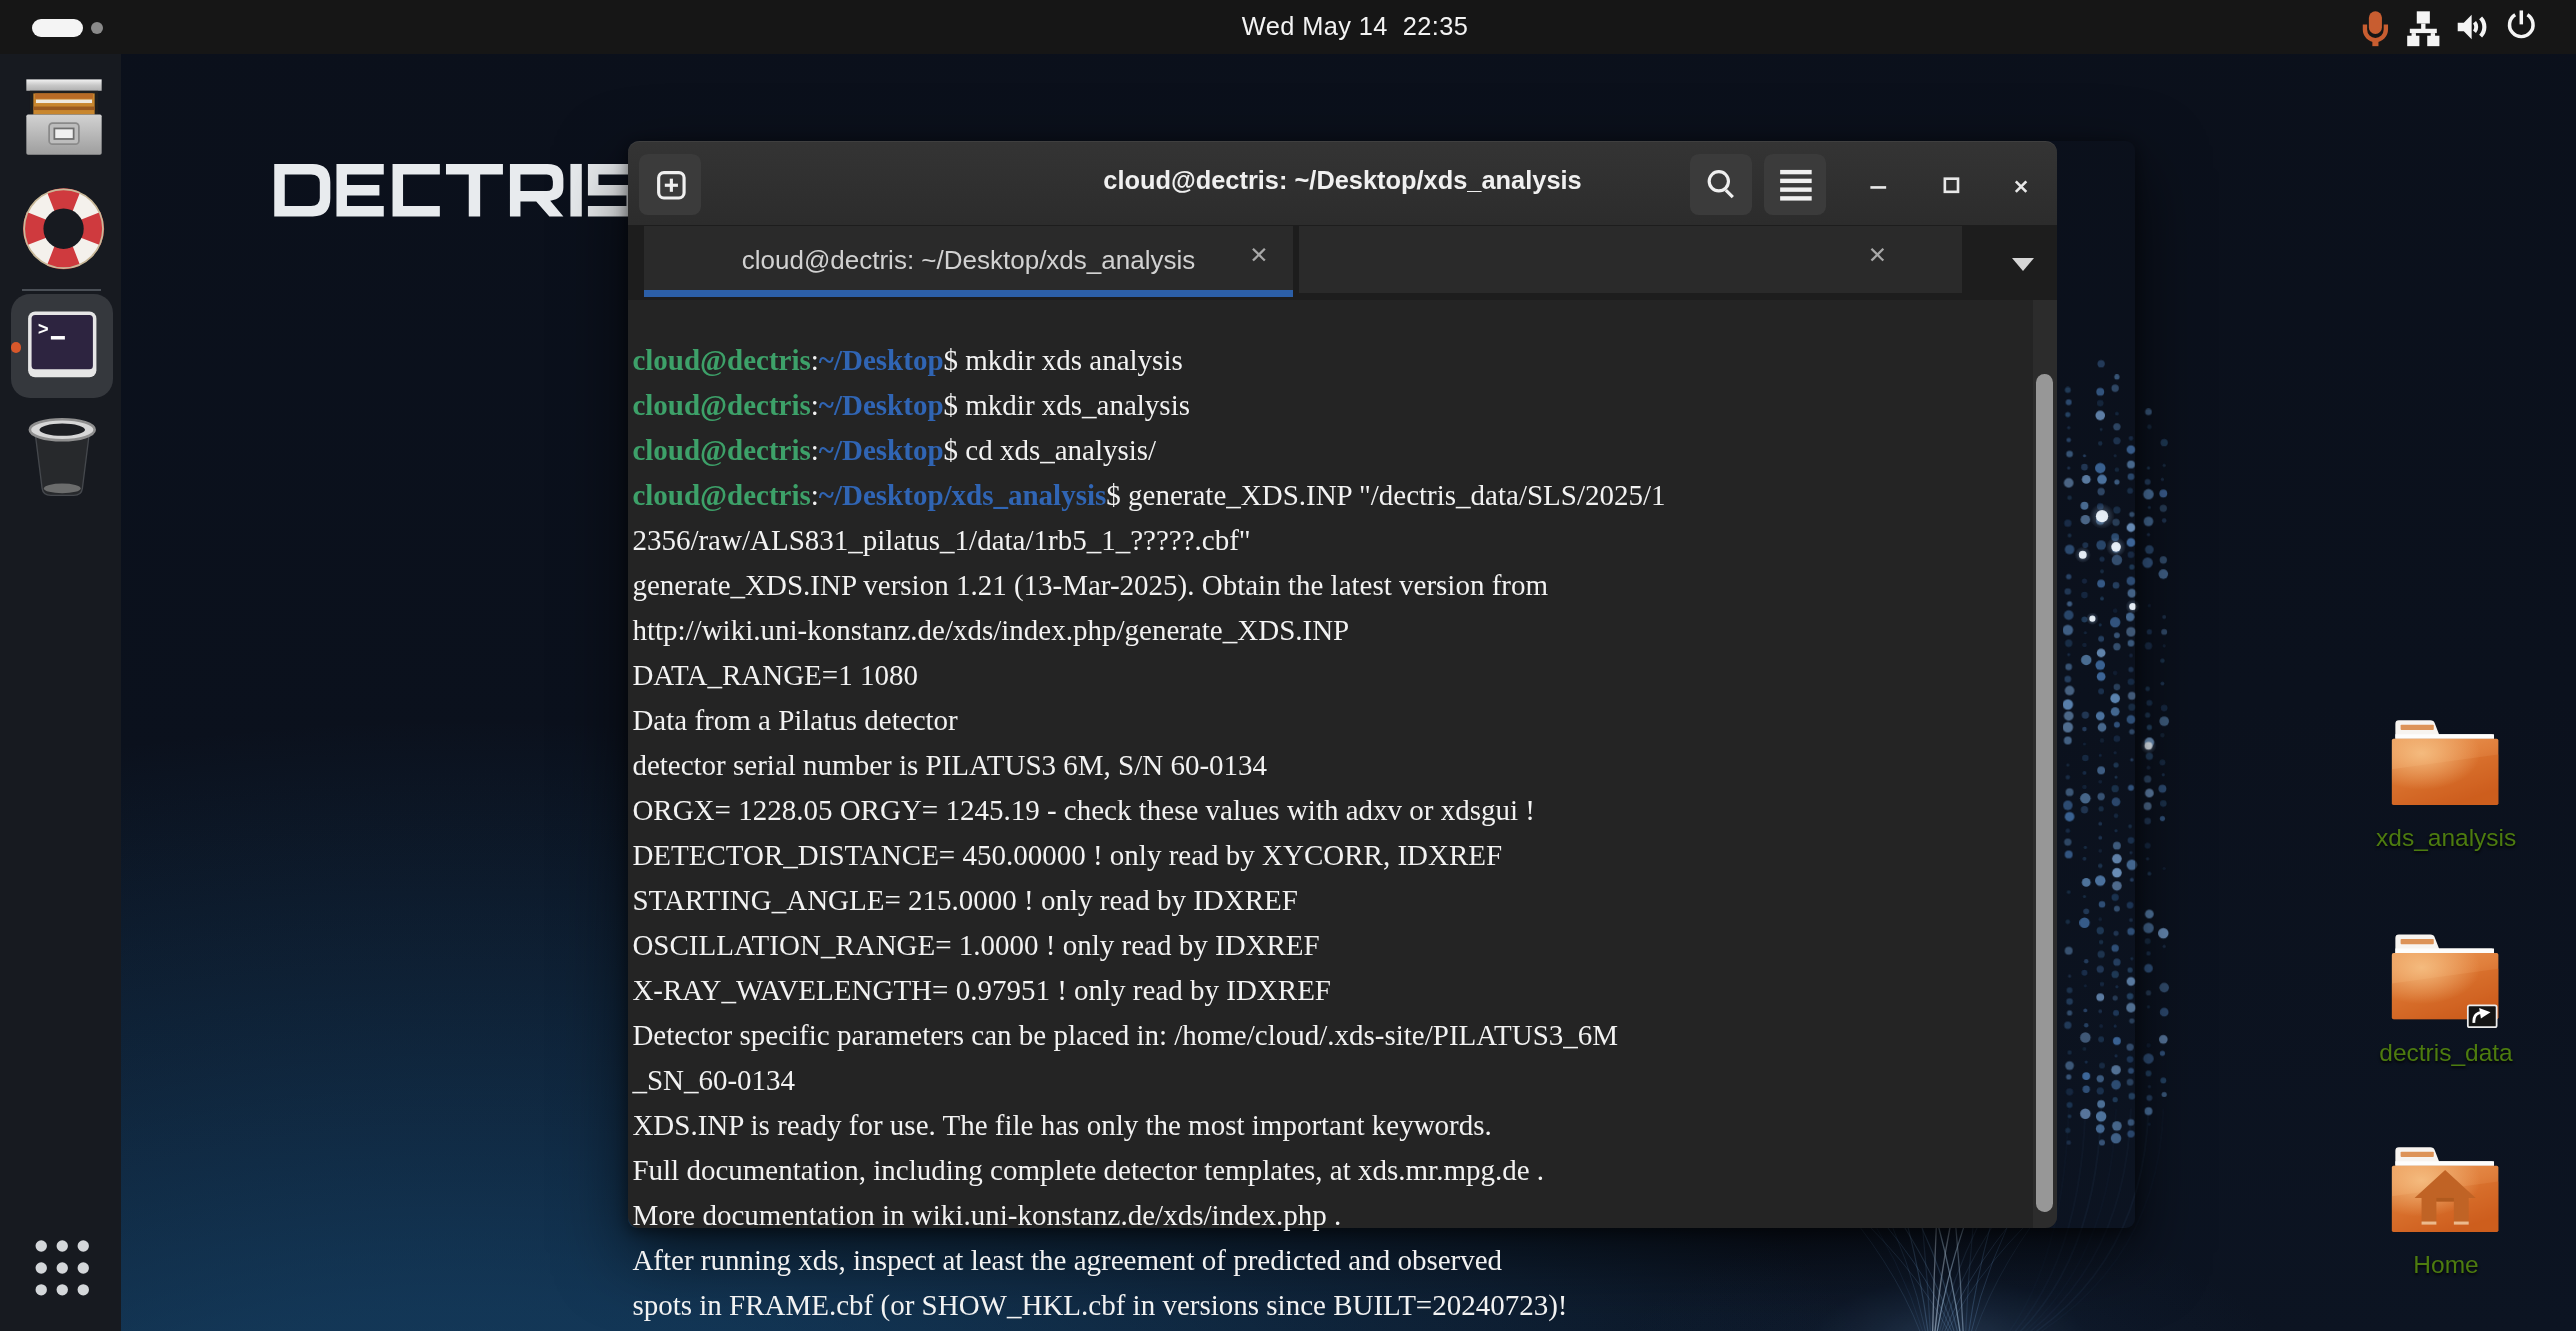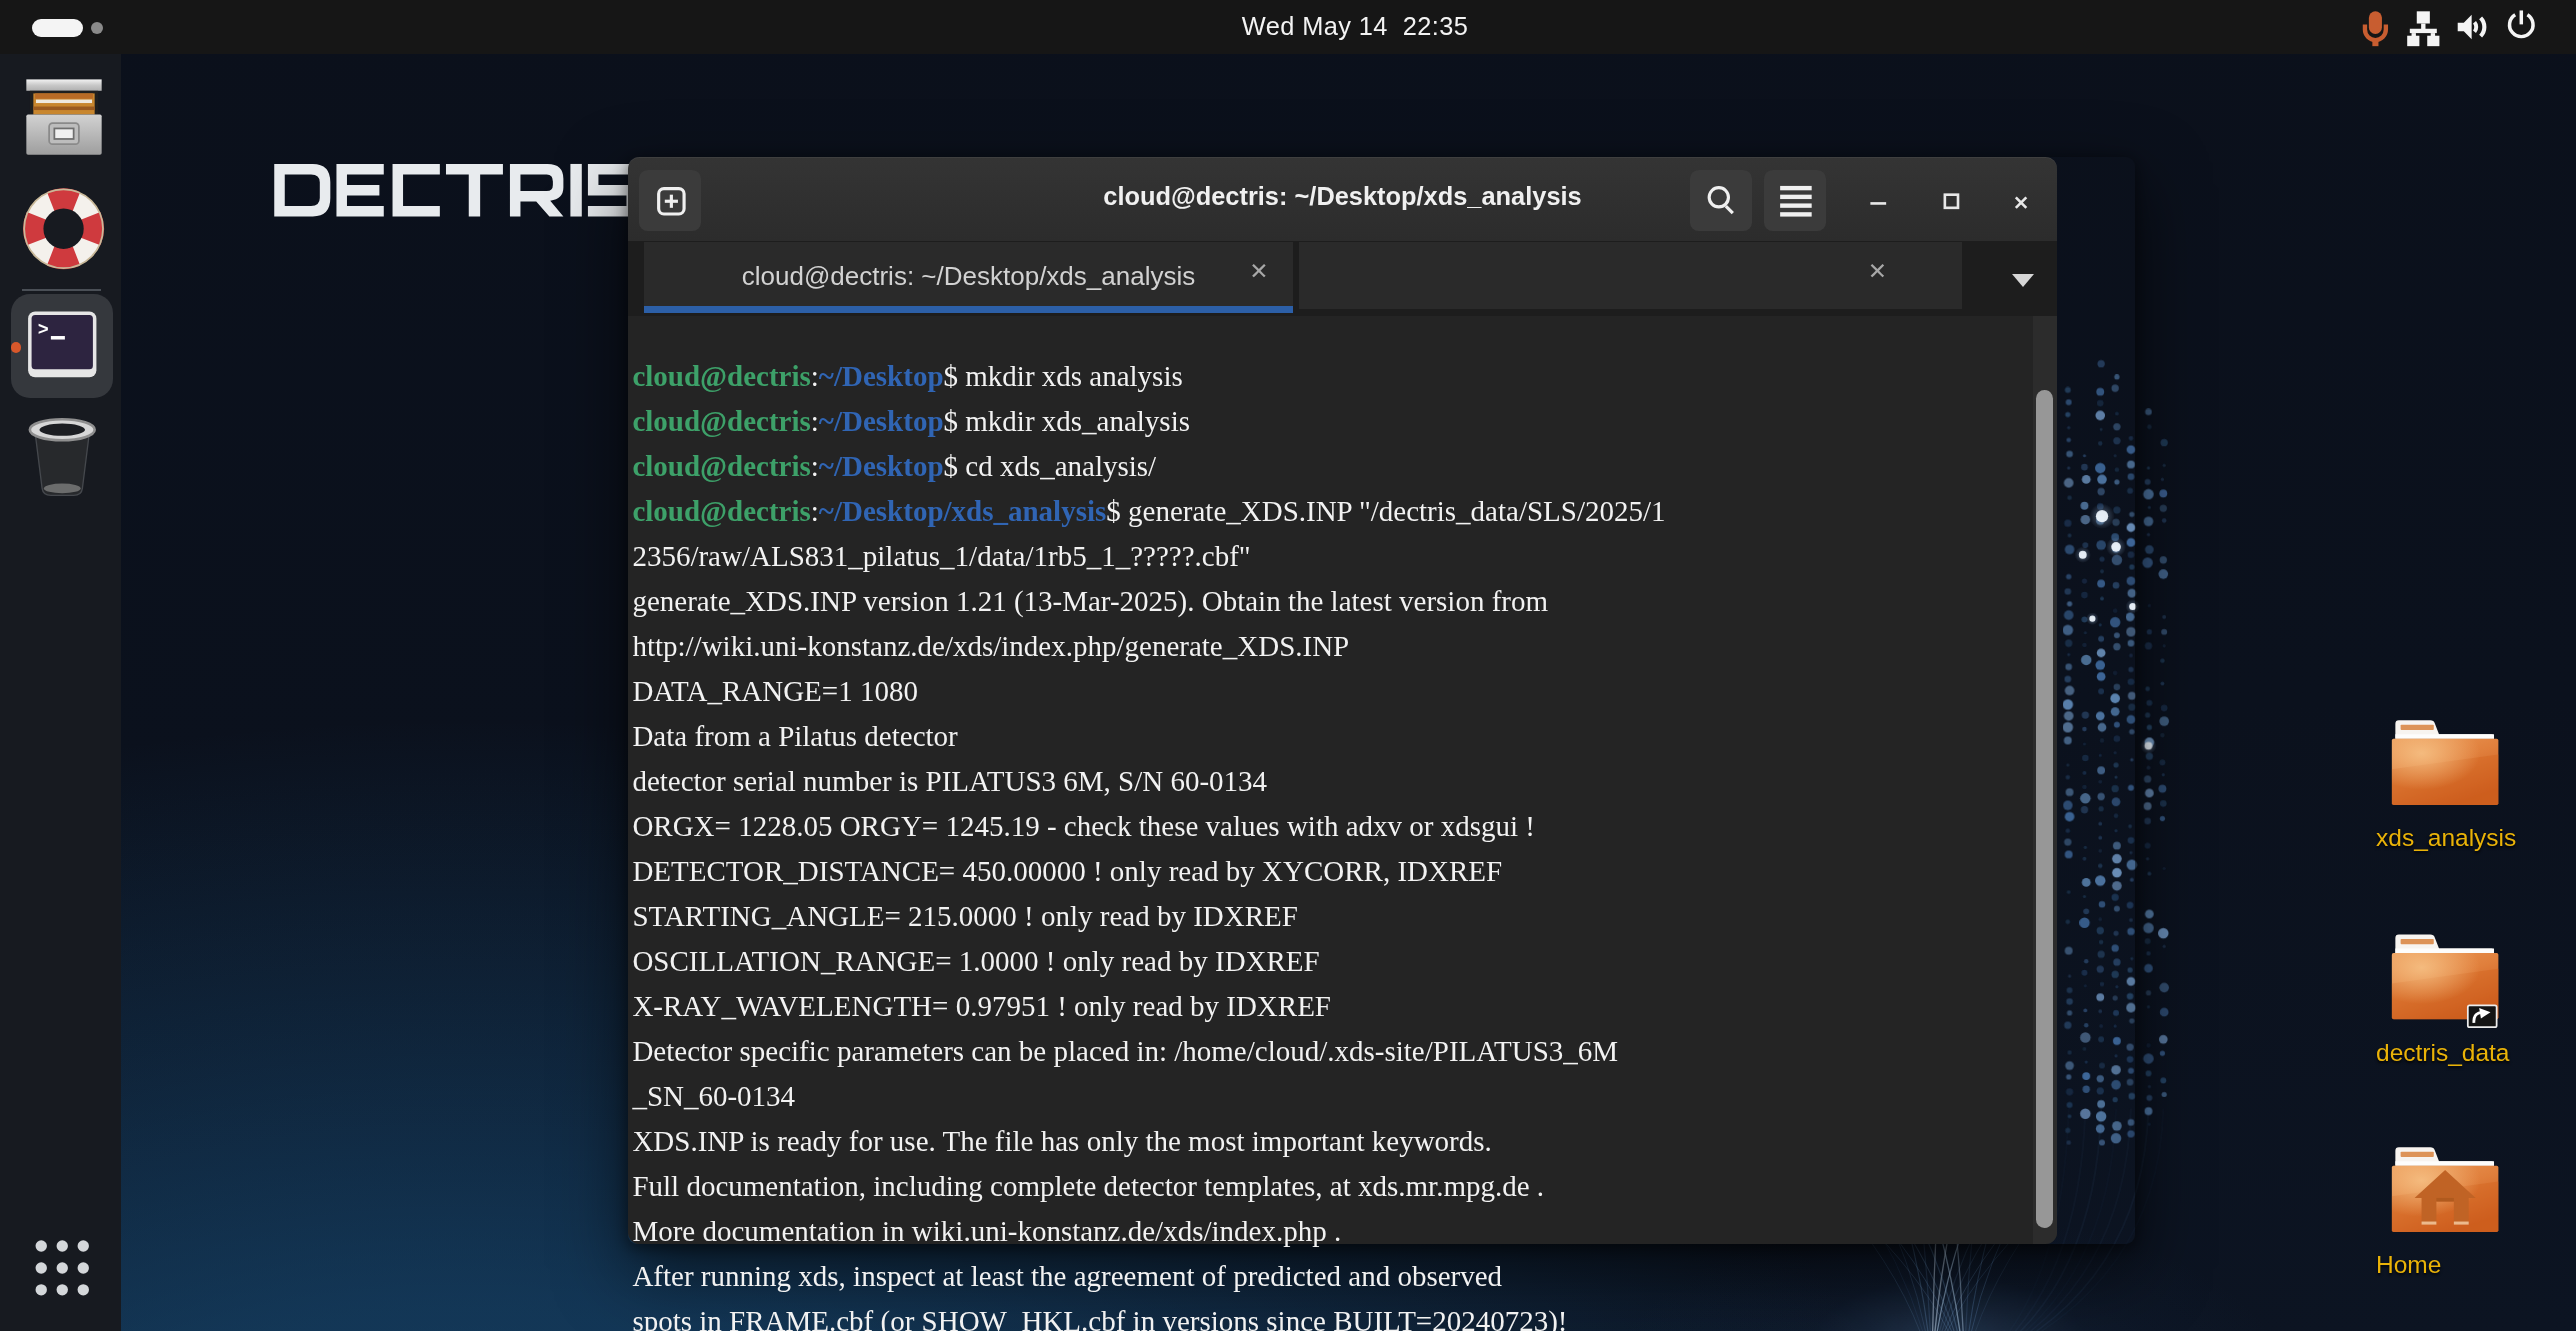--- a/index.html
+++ b/index.html
@@ -20,42 +20,42 @@
 #pilldot { position:absolute; left:91px; top:22px; width:12.3px; height:12.3px; border-radius:50%; background:#8a8a8a; }
 #clock { position:absolute; left:1228px; top:12.3px; width:254px; text-align:center; font-size:25.4px; font-weight:normal; color:#f3f3f3; letter-spacing:0.4px; }
 
 
 #dock { position:absolute; left:0; top:54px; width:121px; height:1277px; background:#171a20; }
 #dsep { position:absolute; left:22px; top:235px; width:79px; height:1.8px; background:#4a4f56; }
 #dactive { position:absolute; left:10.5px; top:240px; width:102px; height:104px; border-radius:19px; background:#35383d; }
 #ddot { position:absolute; left:10.5px; top:288px; width:10.5px; height:10.5px; border-radius:50%; background:#d8582b; }
 
 
-#win { position:absolute; left:628px; top:157px; width:1507px; height:1087px; border-radius:9px;
+#win { position:absolute; left:628px; top:141px; width:1507px; height:1087px; border-radius:9px;
       box-shadow:0 26px 70px rgba(0,0,0,.6), 0 3.5px 16px rgba(0,0,0,.5); }
 #titlebar { position:absolute; left:0; top:0; width:1429px; height:85px; border-radius:11.4px 11.4px 0 0;
   background:linear-gradient(#343434, #2c2c2c); border-bottom:0.9px solid #1d1d1d; box-shadow:inset 0 0.9px 0 rgba(255,255,255,.055); }
 .tbtn { position:absolute; top:13px; width:62px; height:61px; border-radius:8.8px; background:#3b3b3b; }
 #title { position:absolute; left:0; top:25.4px; width:1429px; text-align:center; font-size:25.4px; font-weight:bold; color:#f0f0f0; }
 #tabbar { position:absolute; left:0; top:85px; width:1429px; height:74px; background:#1d1d1d; }
 .tab { position:absolute; top:0; height:67px; background:#2a2a2a; color:#d2d2d2; font-size:26px; }
 .tab .lbl { position:absolute; top:19px; width:100%; text-align:center; }
 .tab .x { position:absolute; top:16px; right:24.5px; color:#a8a8a8; font-size:23px; }
 #ul { position:absolute; left:16px; top:64px; width:649px; height:7px; background:#2c5fa7; }
 #caret { position:absolute; left:1384px; top:32px; width:0; height:0; border-left:11px solid transparent; border-right:11px solid transparent; border-top:13px solid #d6d6d6; }
 #term { position:absolute; left:0; top:159px; width:1429px; height:928px; background:#242424; border-radius:0 0 11.4px 11.4px; }
 #text { position:absolute; left:4.4px; top:38px; font-family:Liberation Serif, serif; font-size:29px; line-height:45px; color:#f2f2f2; white-space:pre; }
 #text .g { color:#3da169; font-weight:bold; }
 #text .b { color:#3065b4; font-weight:bold; }
 #text .cur { background:#f2f2f2; }
 #strough { position:absolute; right:0; top:0; width:24px; height:928px; border-radius:0 0 11.4px 0; background:#2c2c2c; }
 #sbar { position:absolute; right:4.4px; top:74px; width:16.6px; height:838px; border-radius:8.8px; background:#979797; }
 
 
-.dicon { position:absolute; width:140px; text-align:left; color:#eab308; font-size:24px;
+.dicon { position:absolute; width:140px; text-align:center; color:#4d7c0f; font-size:24px;
          text-shadow:0 1.8px 2.6px rgba(0,0,0,.85); }
 .dicon svg { display:block; margin:0 auto; }
 </style>
 </head>
 <body>
 <div id="stage">
   <div id="bg"></div>
 
   <svg width="2576" height="1332" style="position:absolute;left:0;top:0" viewBox="0 0 2940 1520">
     <g fill="#e8ebee">

